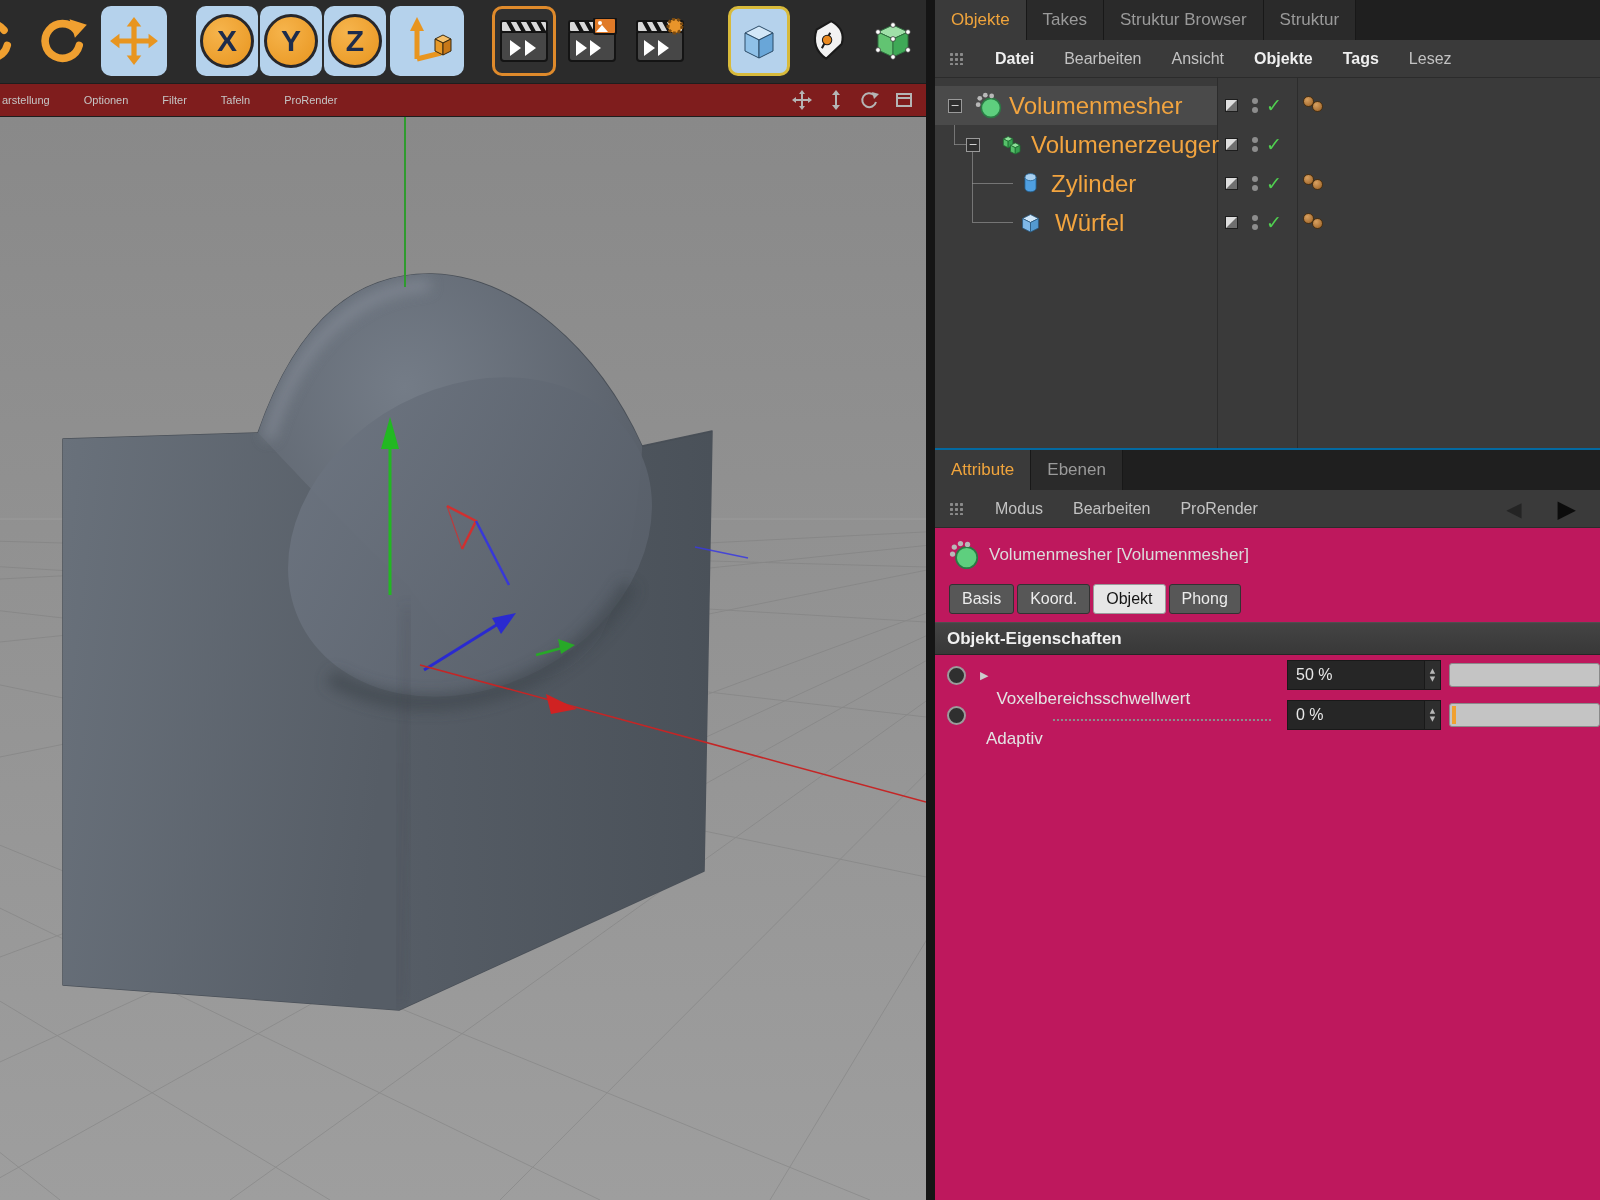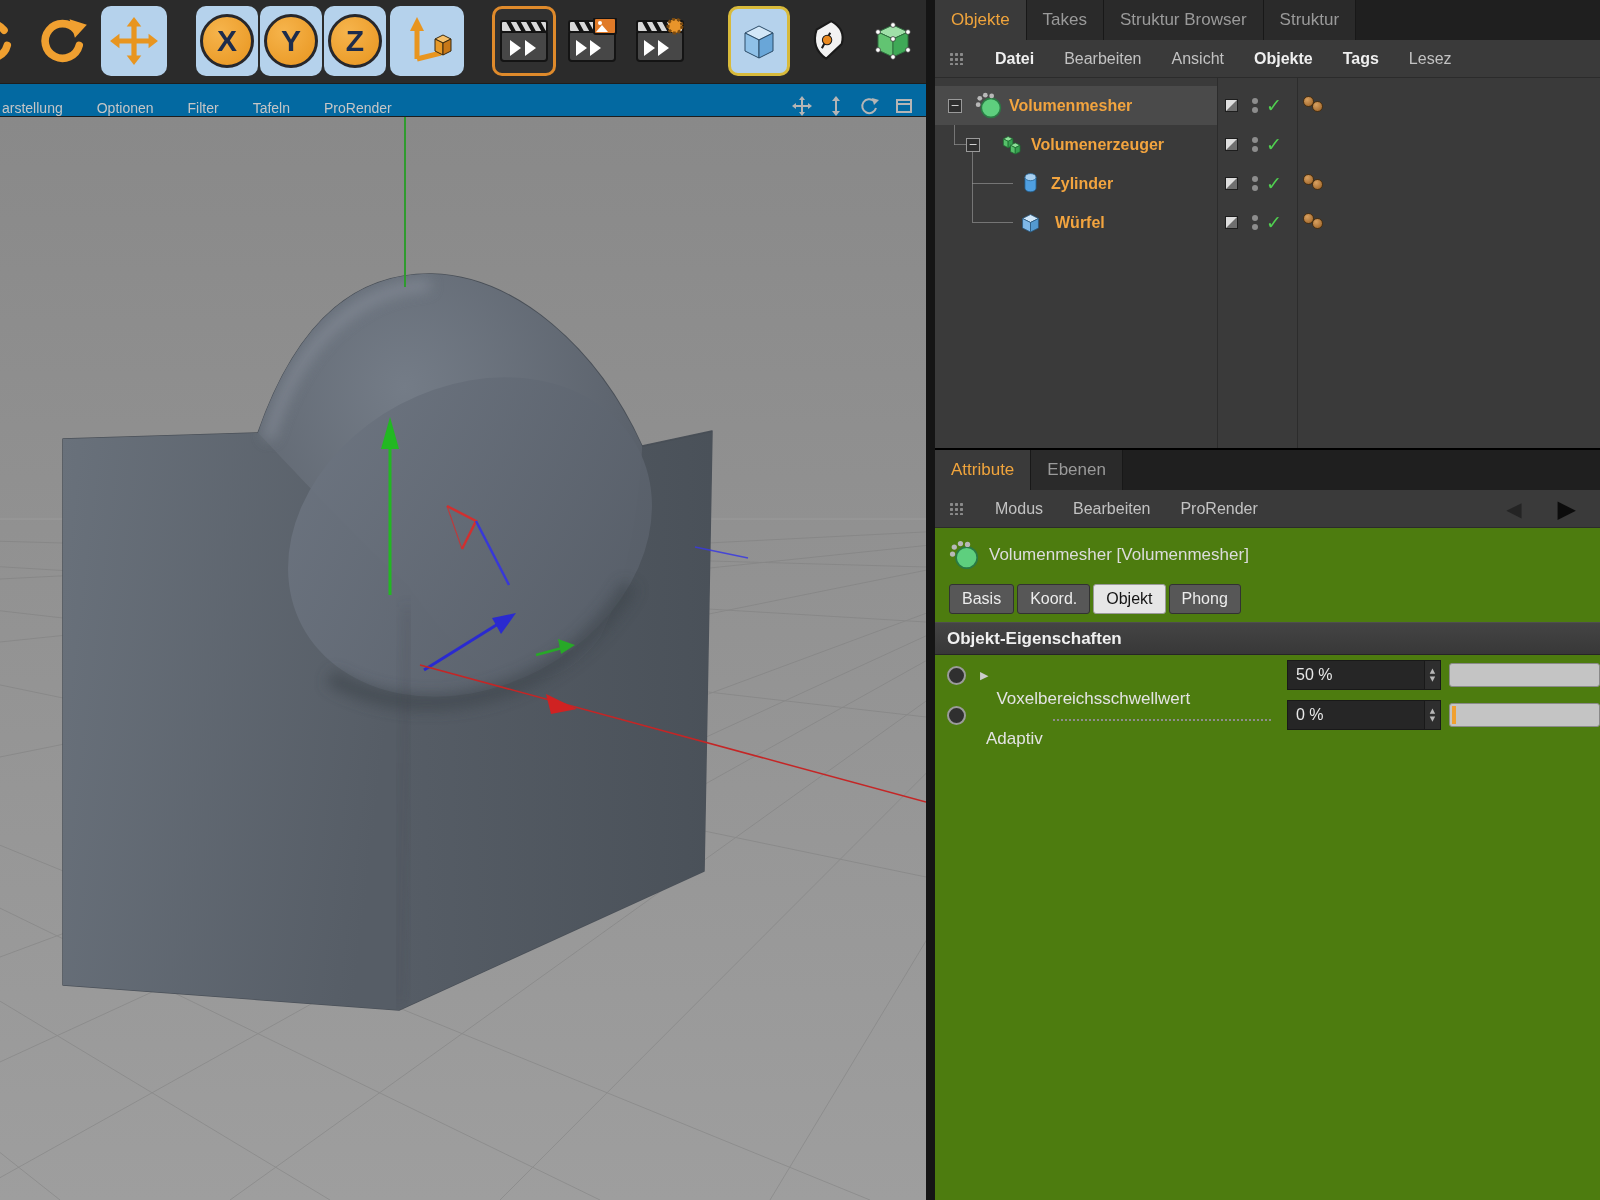--- a/index.html
+++ b/index.html
@@ -17,33 +17,33 @@
   .tbtn { position:absolute; top:6px; height:70px; border-radius:10px;
           display:flex; align-items:center; justify-content:center; cursor:pointer; }
   .tbtn.blue { background:#b5d2ec; }
   .tbtn.orange-frame { border:3px solid #df8a2b; background:#303030; }
   .tbtn.yellow-frame { border:3px solid #d8ba3a; }
   .axiscircle { width:54px; height:54px; border-radius:50%;
     background:radial-gradient(circle at 35% 30%, #f6b44c, #e8951f);
     border:3px solid #27272b; display:flex; align-items:center; justify-content:center;
     font-weight:bold; font-size:30px; color:#1d2c4c; }
 
-  .vp-menubar { height:33px; background:#0369a1; border-bottom:1px solid #1d1d1d;
-                display:flex; align-items:flex-end; color:#c6c6c6; font-size:14px; flex:none; }
+  .vp-menubar { height:33px; background:#7f1d1d; border-bottom:1px solid #1d1d1d;
+                display:flex; align-items:center; color:#c6c6c6; font-size:11px; flex:none; }
   .vp-menubar .mi { padding:0 17px; cursor:default; }
   .vp-menubar .mi:first-child { padding-left:2px; }
   .vp-controls { margin-left:auto; display:flex; gap:14px; padding-right:12px; }
   .vp-controls svg { display:block; }
 
   .viewport { flex:1; position:relative; overflow:hidden; }
   .viewport svg { display:block; }
 
   
   .right-col { width:750px; border-left:9px solid #151515; display:flex;
-               flex-direction:column; background:#4d7c0f; }
+               flex-direction:column; background:#be185d; }
 
   .tabbar { height:40px; background:#1f1f1f; display:flex; align-items:stretch; flex:none; }
   .tabbar .tab { padding:0 16px; display:flex; align-items:center; font-size:17px;
                  color:#9a9a9a; background:#2a2a2a; border-right:1px solid #181818; cursor:pointer; }
   .tabbar .tab.active { background:#3a3a3a; color:#f0a43c; }
 
   .menurow { height:38px; background:#3a3a3a; border-bottom:1px solid #2b2b2b;
              display:flex; align-items:center; color:#c2c2c2; font-size:16px;
              gap:30px; padding-left:14px; flex:none; }
   .menurow .bright { color:#efefef; font-weight:bold; }
@@ -53,38 +53,38 @@
   
   .om { height:448px; flex:none; display:flex; flex-direction:column; }
   .om-tree { position:relative; flex:1; background:#3a3a3a; overflow:hidden; }
   .colsep { position:absolute; top:0; bottom:0; width:1px; background:#2c2c2c; }
   .trow { position:absolute; left:0; right:0; height:39px; }
   .rowsel { position:absolute; left:0; top:0; bottom:0; width:282px; background:#4a4a4a; }
   .expbox { position:absolute; top:13px; width:14px; height:14px; background:#2f2f2f;
             border:1px solid #9a9a9a; color:#dddddd; font-size:11px; line-height:12px;
             text-align:center; cursor:pointer; }
   .titem { position:absolute; top:6px; width:27px; height:27px; }
-  .tlabel { position:absolute; top:0; line-height:39px; font-size:16px; color:#f2a43f;
-            cursor:pointer; white-space:nowrap;font-weight:bold; }
+  .tlabel { position:absolute; top:0; line-height:39px; font-size:24px; color:#f2a43f;
+            cursor:pointer; white-space:nowrap; }
   .tline { position:absolute; background:#8f8f8f; opacity:.7; }
   .layersq { position:absolute; left:290px; top:13px; width:13px; height:13px;
              border:1px solid #1e1e1e; cursor:pointer;
              background:linear-gradient(135deg,#dedede 48%, #6f6f6f 52%); }
   .visdots { position:absolute; left:317px; top:12px; width:6px; cursor:pointer; }
   .visdots i { display:block; width:6px; height:6px; border-radius:50%; background:#8d8d8d; margin-bottom:3px; }
   .chk { position:absolute; left:331px; top:0; line-height:39px; font-size:19px;
          color:#50d050; font-weight:bold; cursor:pointer; }
   .matdots { position:absolute; left:368px; top:8px; width:22px; height:22px; cursor:pointer; }
   .matdots i { position:absolute; width:11px; height:11px; border-radius:50%;
     background:radial-gradient(circle at 35% 30%, #d8a060, #995f23); border:1px solid #4a3010; }
   .matdots i:nth-child(1){ left:0; top:2px; }
   .matdots i:nth-child(2){ left:9px; top:7px; }
 
   
-  .am { flex:1; display:flex; flex-direction:column; border-top:2px solid #000000; }
+  .am { flex:1; display:flex; flex-direction:column; border-top:2px solid #0369a1; }
   .objtitle { display:flex; align-items:center; gap:10px; padding:12px 0 6px 14px;
               color:#dcdcdc; font-size:17px; }
   .sectabs { display:flex; gap:3px; padding:8px 0 8px 14px; }
   .sectab { padding:5px 12px; font-size:16px; border-radius:3px; background:#575757;
             color:#ececec; border:1px solid #323232; cursor:pointer; }
   .sectab.active { background:#e6e6e6; color:#141414; border-color:#9a9a9a; }
   .grouphdr { height:33px; line-height:31px; padding-left:12px; font-size:17px; font-weight:bold;
               color:#f0f0f0; background:linear-gradient(#444444,#383838);
               border-top:1px solid #4e4e4e; border-bottom:1px solid #262626; }
   .prop { position:relative; height:40px; }

